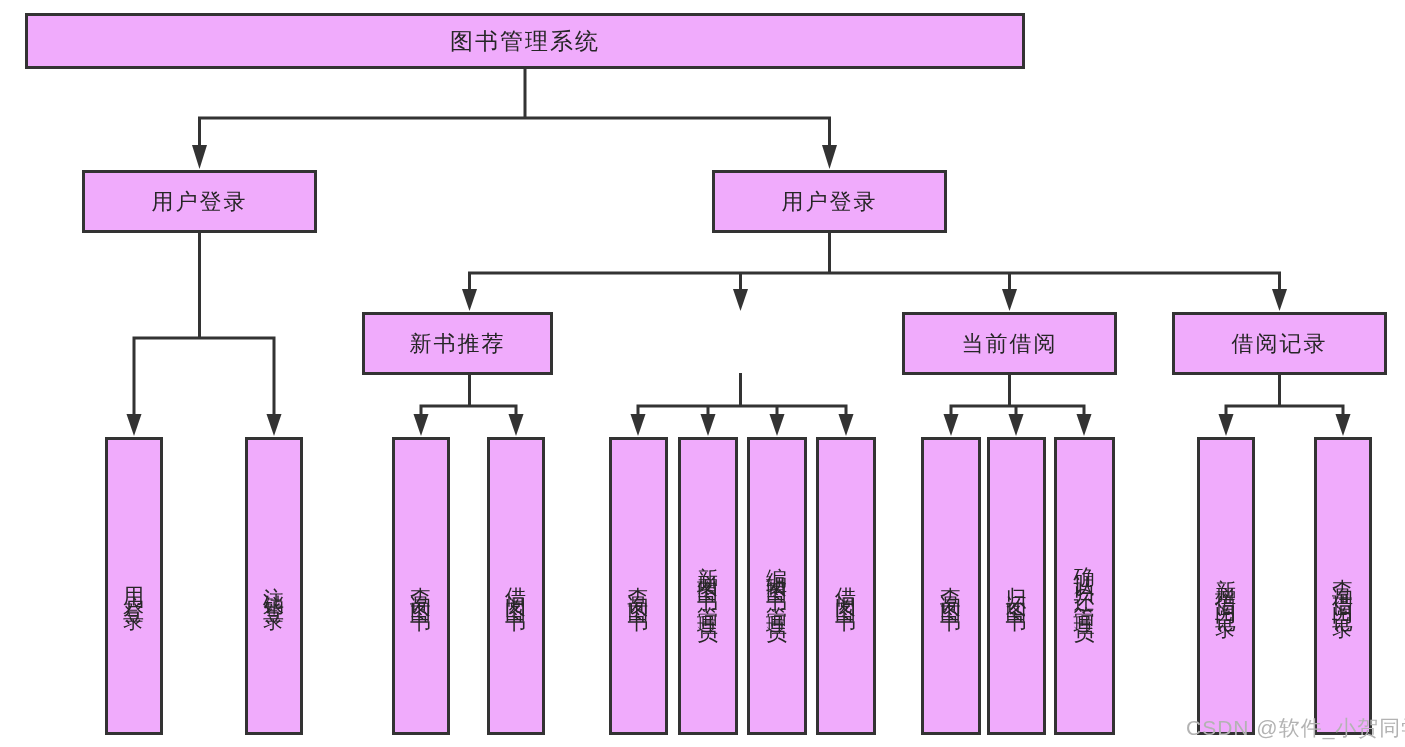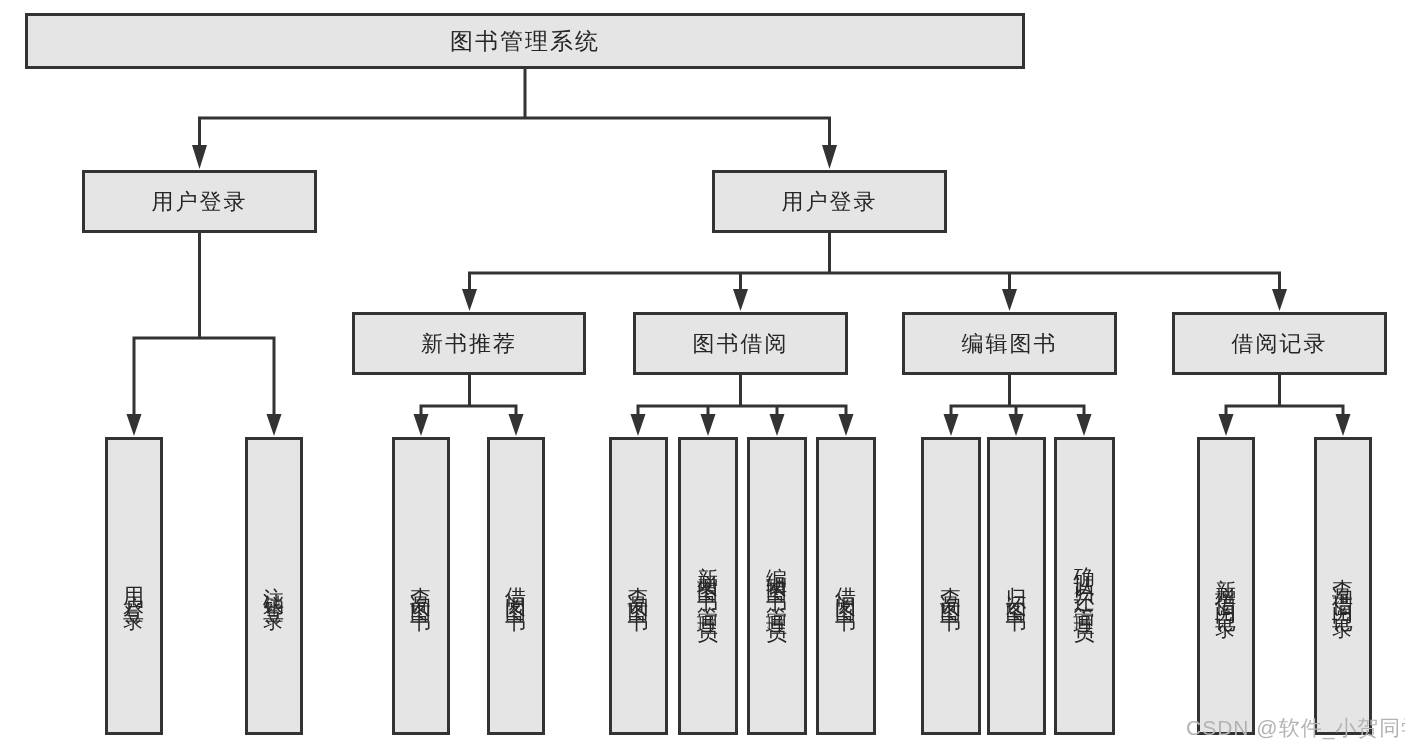--- a/index.html
+++ b/index.html
@@ -24,21 +24,21 @@
     stroke-width: 3;
   }
   #connectors polygon {
     fill: #333333;
     stroke: none;
   }
   .box {
     position: absolute;
     box-sizing: border-box;
     border: 3px solid #333333;
-    background: #e5e5e5;
+    background: #f0abfc;
     display: flex;
     align-items: center;
     justify-content: center;
     color: #262626;
     z-index: 2;
   }
   .box-root { font-size: 23px; letter-spacing: 2px; }
   .box-h   { font-size: 22px; letter-spacing: 2px; }
   .box-v   { font-size: 21px; }
   .box-v span {
@@ -105,23 +105,22 @@
       <polygon points="1218.5,414 1233.5,414 1226,436"></polygon>
       <polygon points="1335.5,414 1350.5,414 1343,436"></polygon>
     </g>
   </svg>
 
   <div class="box box-root" style="left:25px;top:13px;width:1000px;height:56px">图书管理系统</div>
 
   <div class="box box-h" style="left:82px;top:170px;width:235px;height:63px">用户登录</div>
   <div class="box box-h" style="left:712px;top:170px;width:235px;height:63px">用户登录</div>
 
-  <div class="box box-h" style="left:352px;top:312px;width:234px;height:63px">新书推荐</div>
-  <div class="box box-h" style="left:633px;top:312px;width:215px;height:63px">图书借阅</div>
-  <div class="box box-h" style="left:902px;top:312px;width:215px;height:63px">编辑图书</div>
+  <div class="box box-h" style="left:362px;top:312px;width:191px;height:63px">新书推荐</div>
+  <div class="box box-h" style="left:902px;top:312px;width:215px;height:63px">当前借阅</div>
   <div class="box box-h" style="left:1172px;top:312px;width:215px;height:63px">借阅记录</div>
 
   <div class="box box-v" style="left:105px;top:437px;width:58px;height:298px">
     <span>用户登录</span>
   </div>
   <div class="box box-v" style="left:245px;top:437px;width:58px;height:298px">
     <span>注销登录</span>
   </div>
 
   <div class="box box-v" style="left:392px;top:437px;width:58px;height:298px">

